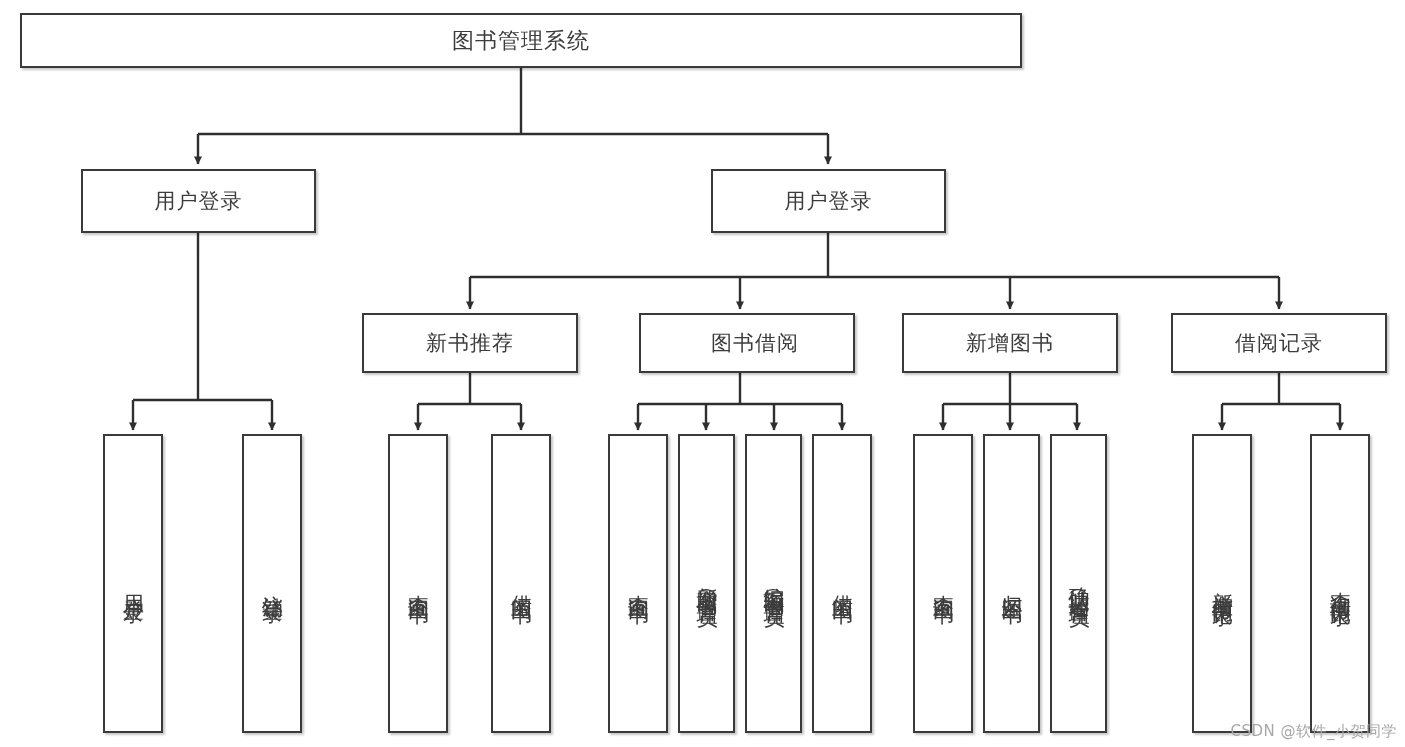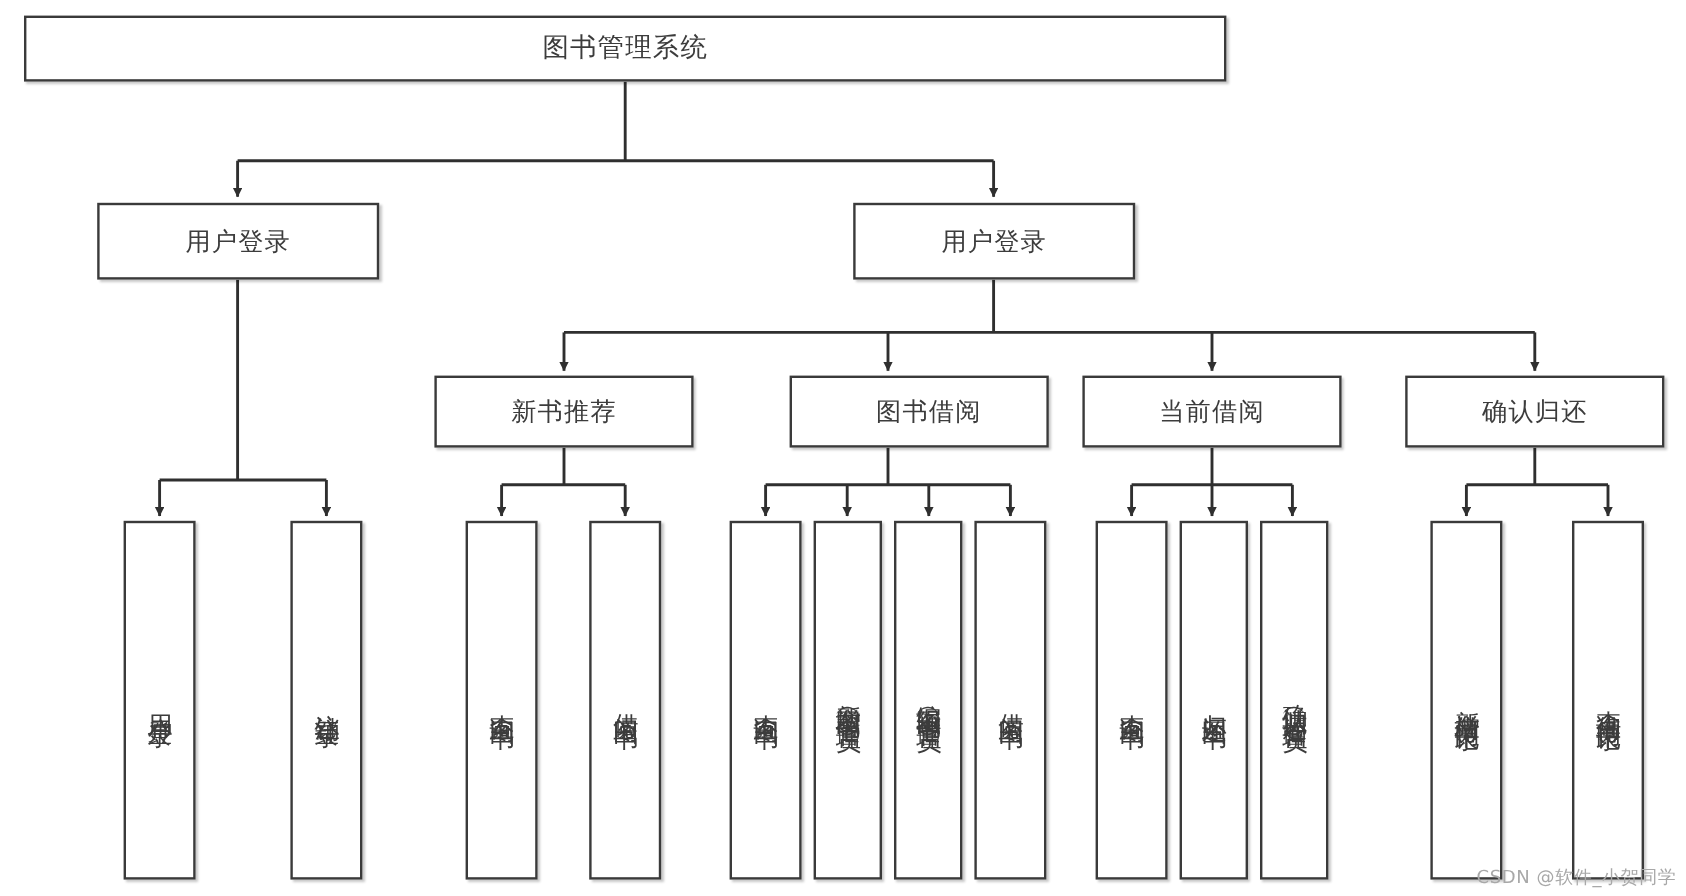--- a/index.html
+++ b/index.html
@@ -133,28 +133,28 @@
   <div class="node horiz" style="left:81px; top:169px; width:235px; height:64px;">
     <span class="label">用户登录</span>
   </div>
   <div class="node horiz" style="left:711px; top:169px; width:235px; height:64px;">
     <span class="label">用户登录</span>
   </div>
 
   <div class="node horiz" style="left:362px; top:313px; width:216px; height:60px;">
     <span class="label">新书推荐</span>
   </div>
-  <div class="node horiz" style="left:658px; top:313px; width:216px; height:60px;padding-left:16px;">
+  <div class="node horiz" style="left:639px; top:313px; width:216px; height:60px;padding-left:16px;">
     <span class="label">图书借阅</span>
   </div>
   <div class="node horiz" style="left:902px; top:313px; width:216px; height:60px;">
-    <span class="label">当前借阅</span>
+    <span class="label">新增图书</span>
   </div>
   <div class="node horiz" style="left:1171px; top:313px; width:216px; height:60px;">
-    <span class="label">确认归还</span>
+    <span class="label">借阅记录</span>
   </div>
 
   <div class="node vert" style="left:103px; top:434px; width:60px; height:299px;">
     <span class="label">用户登录</span>
   </div>
   <div class="node vert" style="left:242px; top:434px; width:60px; height:299px;">
     <span class="label">注销登录</span>
   </div>
 
   <div class="node vert" style="left:388px; top:434px; width:60px; height:299px;">

